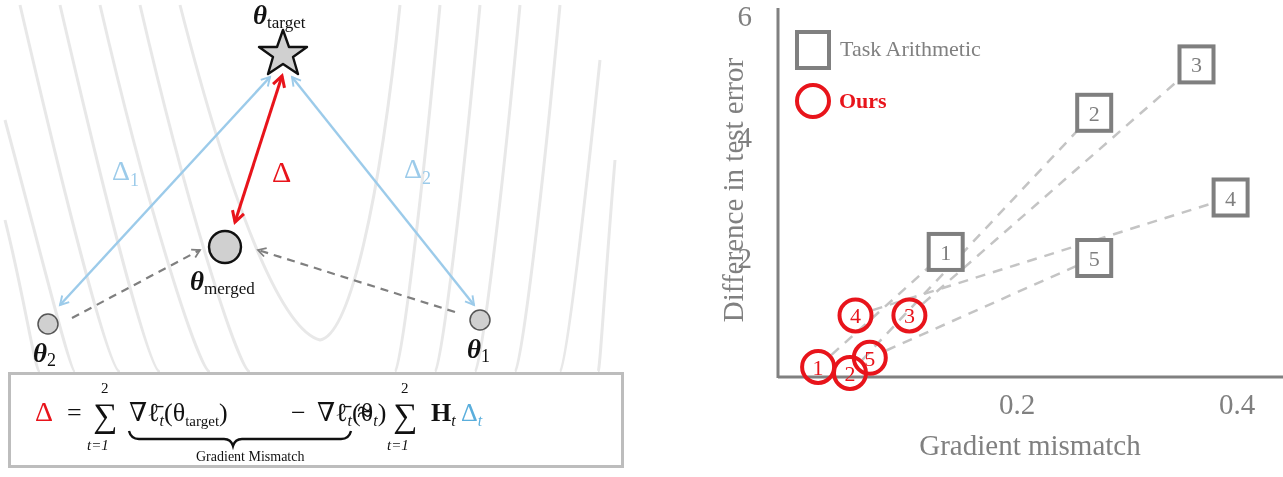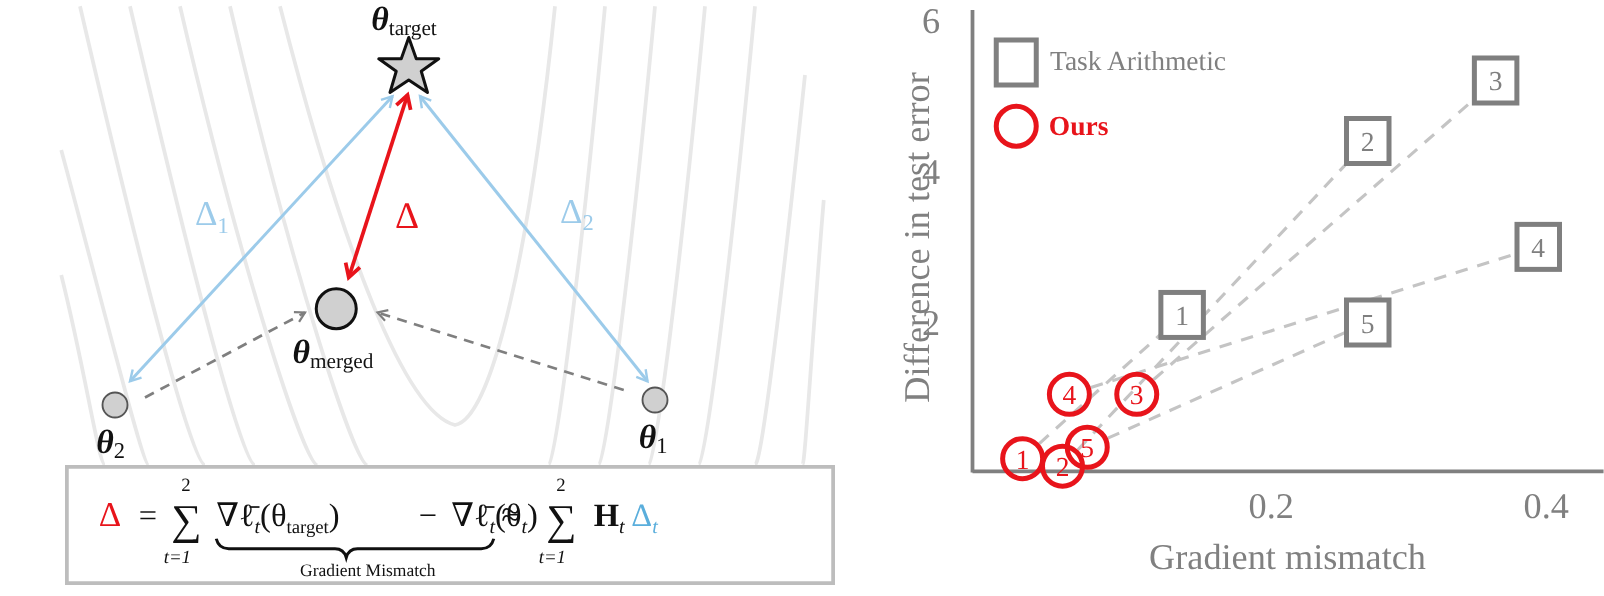--- a/index.html
+++ b/index.html
@@ -1,17 +1,17 @@
 <!DOCTYPE html>
 <html><head>
 <meta charset="utf-8">
 <style>
   html,body{margin:0;padding:0;background:#ffffff;}
   body{width:1283px;height:477px;position:relative;overflow:hidden;font-family:"Liberation Serif","DejaVu Serif",serif;}
-  #left-panel{position:absolute;left:0;top:0;width:640px;height:477px;margin-left:44px;}
+  #left-panel{position:absolute;left:0;top:0;width:640px;height:477px;}
   #right-panel{position:absolute;left:700px;top:0;width:583px;height:477px;}
   svg{display:block;}
   #formula-box{position:absolute;left:8px;top:372px;width:616px;height:96px;border:3px solid #bdbdbd;box-sizing:border-box;background:#fff;}
   .f-row{position:absolute;left:0;top:0;width:100%;height:100%;}
 </style>
 </head>
 <body>
 
 <div id="left-panel">
   <svg width="640" height="372" viewBox="0 0 640 372">

